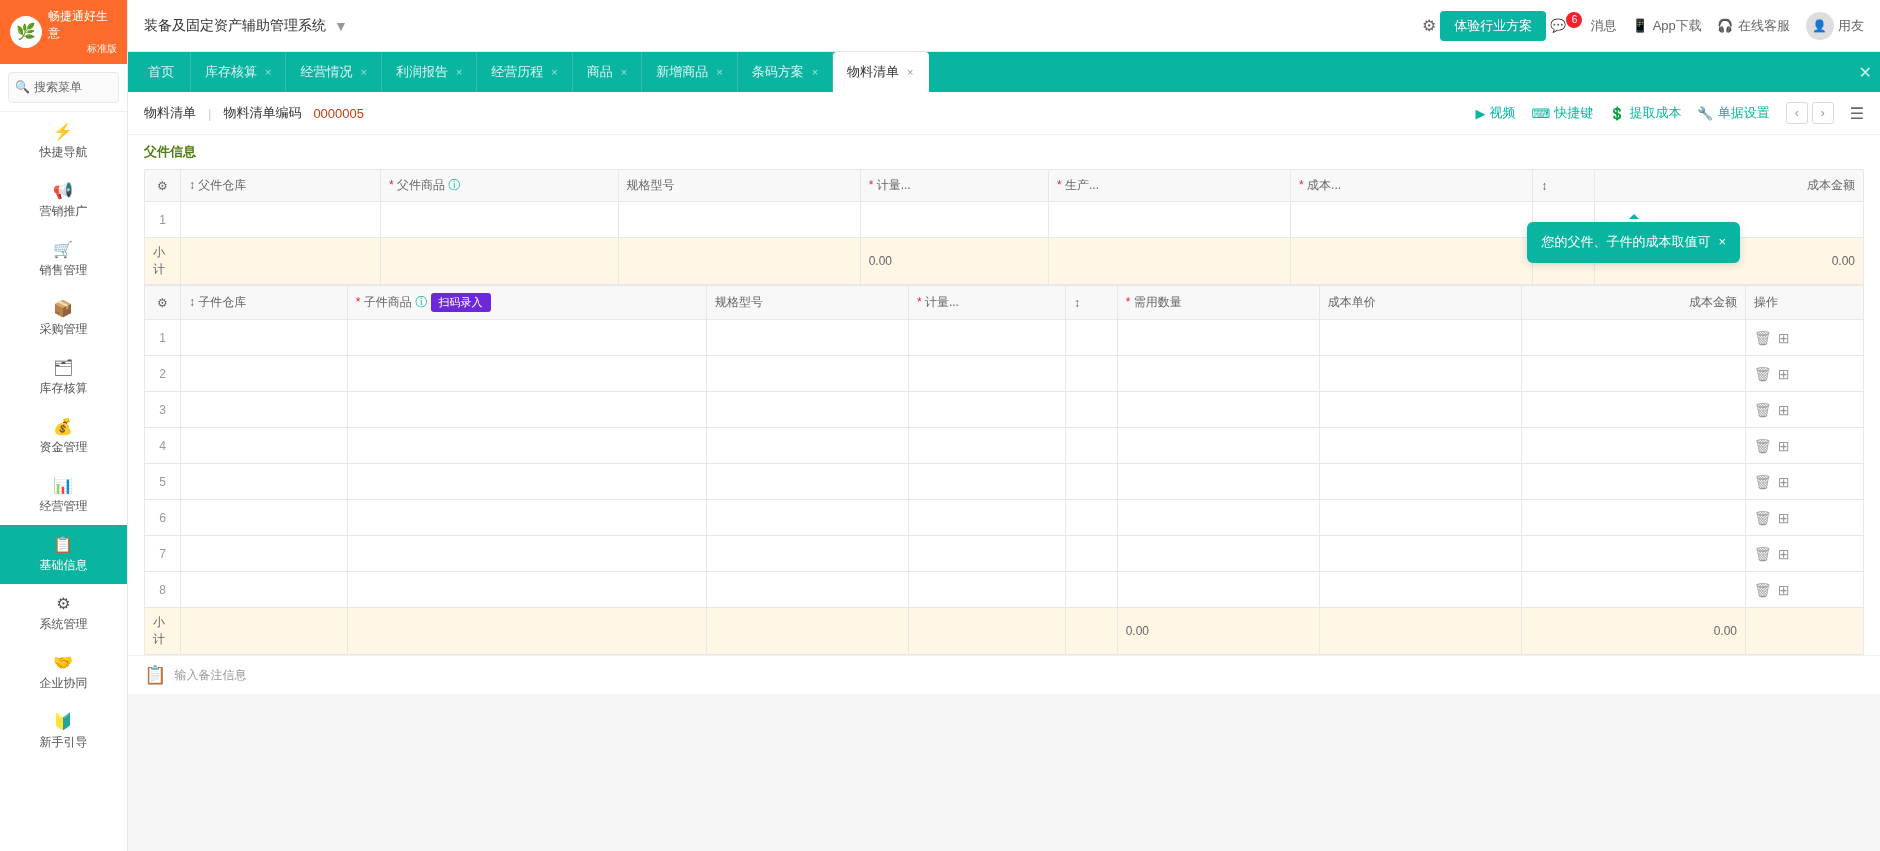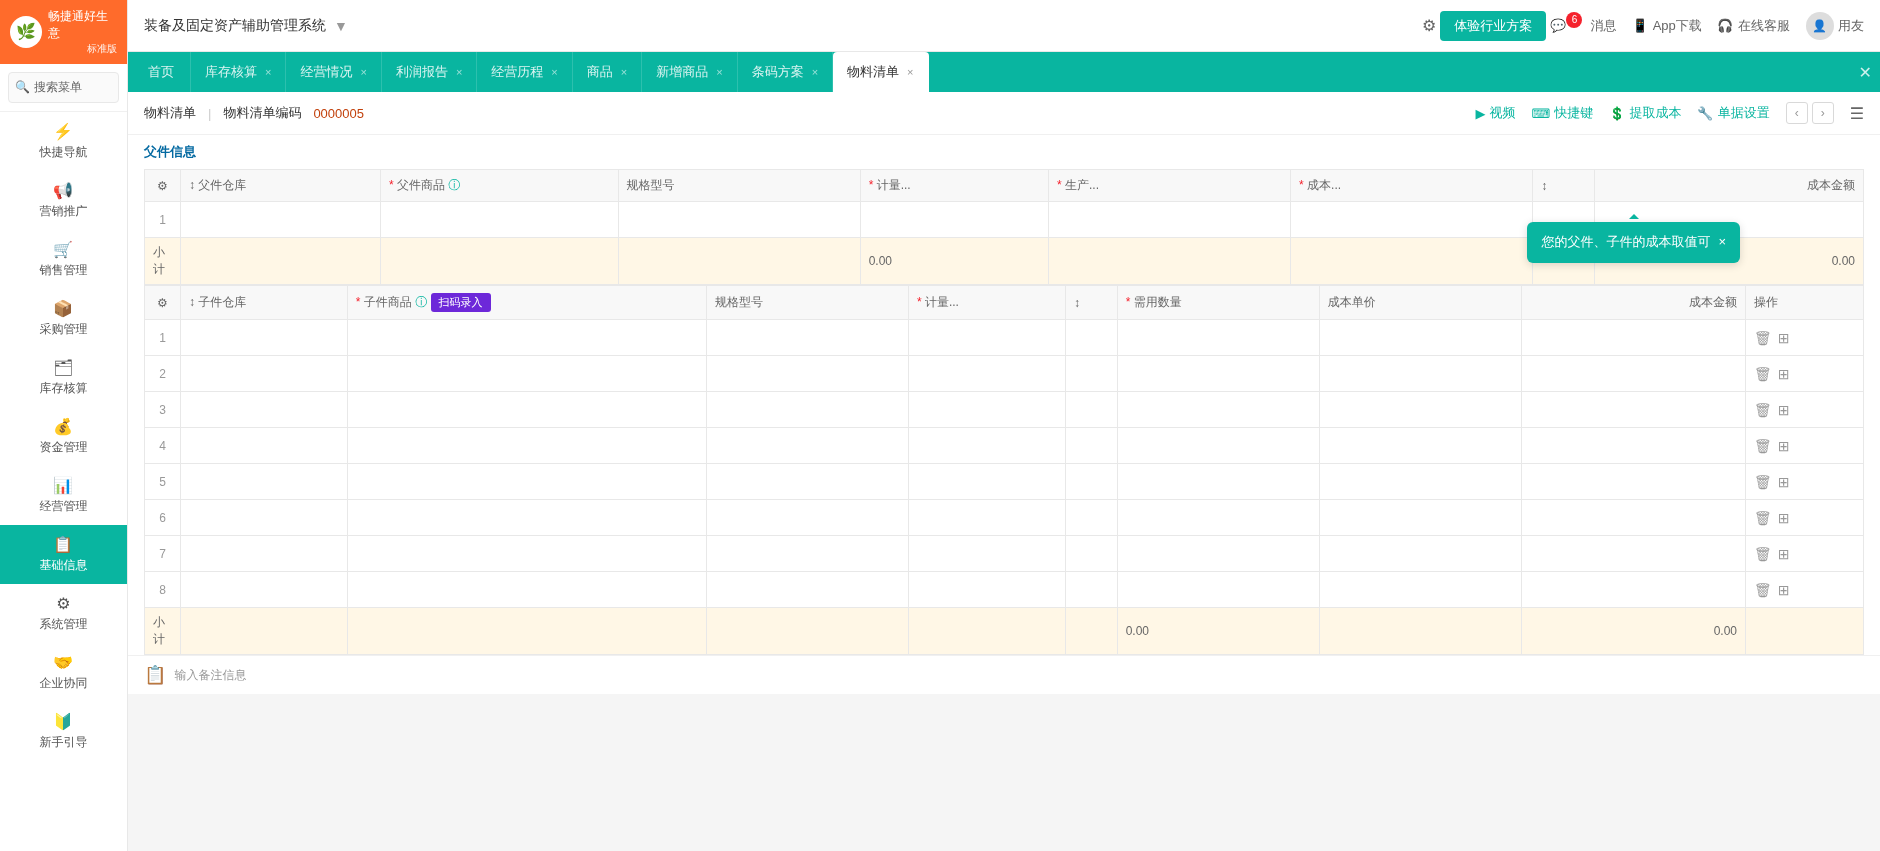--- a/index.html
+++ b/index.html
@@ -168,21 +168,21 @@
     .breadcrumb-right { margin-left: auto; display: flex; align-items: center; gap: 16px; font-size: 13px; color: #09b5a0; }
     .breadcrumb-right-item { display: flex; align-items: center; gap: 4px; cursor: pointer; }
     .nav-arrows { display: flex; gap: 4px; }
     .nav-arrow { width: 22px; height: 22px; border: 1px solid #d9d9d9; border-radius: 3px; display: flex; align-items: center; justify-content: center; cursor: pointer; color: #999; font-size: 12px; }
 
     
     .section-title {
       padding: 8px 16px;
       font-size: 13px;
       font-weight: bold;
-      color: #0369a1;
+      color: #4d7c0f;
       background: #fff;
     }
 
     
     .table-wrapper { padding: 0 16px; background: #fff; }
     table { width: 100%; border-collapse: collapse; }
     th {
       background: #f8f8f8;
       border: 1px solid #e8e8e8;
       padding: 7px 8px;

